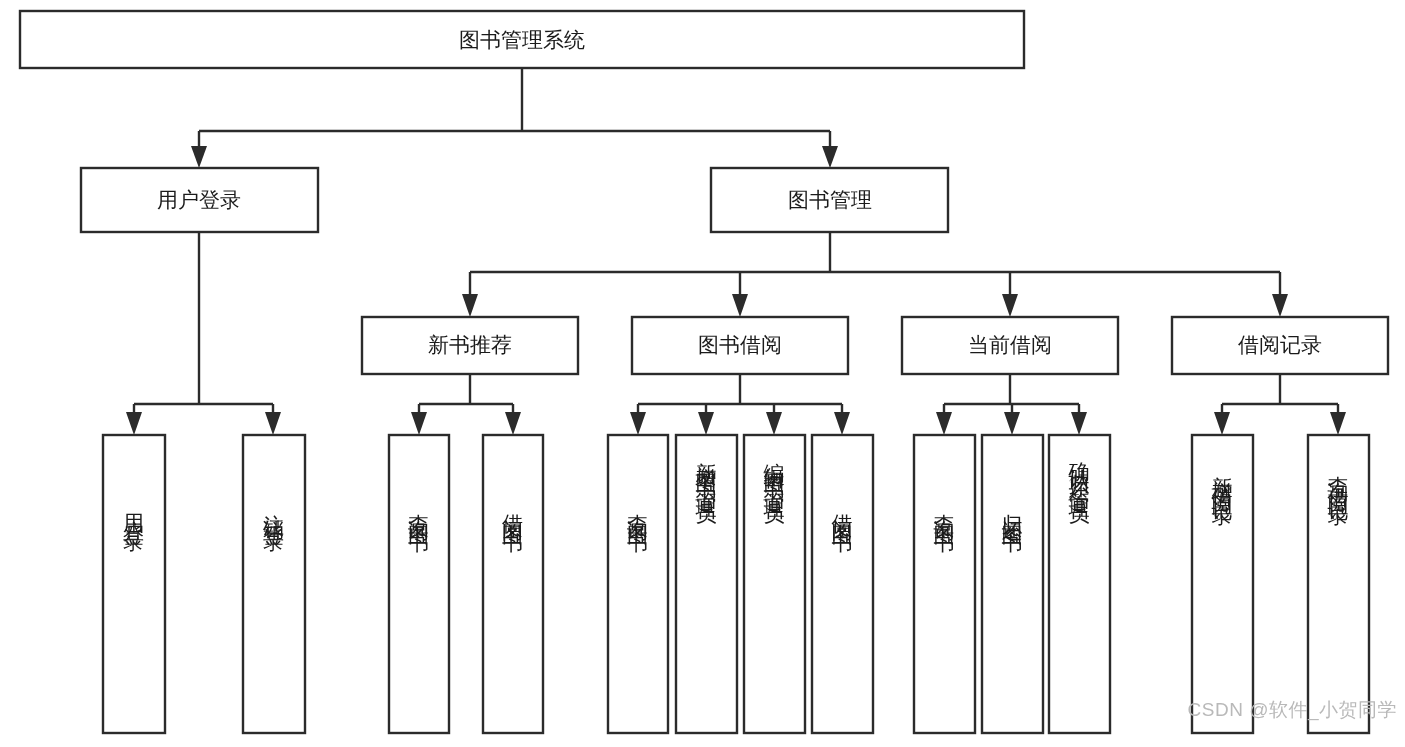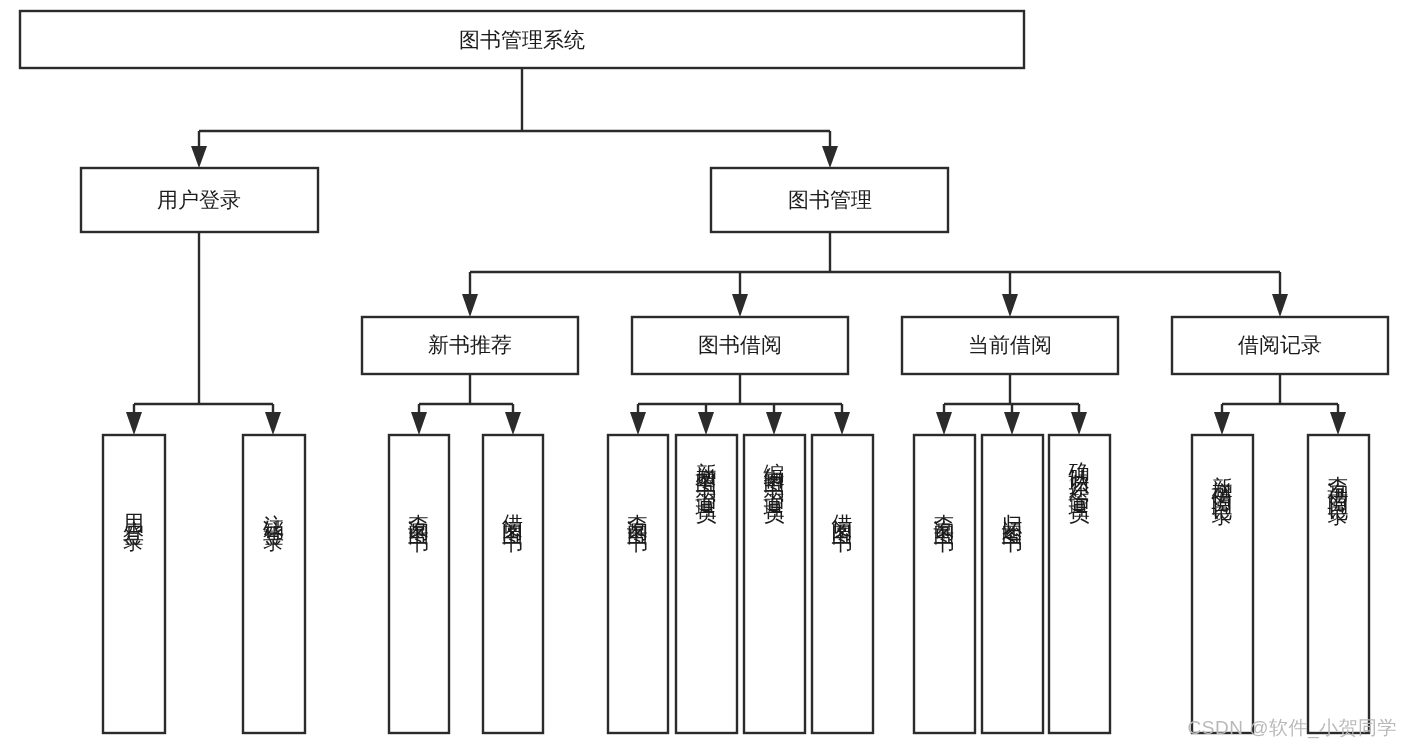--- a/index.html
+++ b/index.html
@@ -62,21 +62,21 @@
     font-family: "Liberation Sans", "DejaVu Sans", sans-serif;
     font-size: 21px;
     line-height: 1.0;
     letter-spacing: 6px;
     color: #1b1b1b;
     white-space: nowrap;
   }
   .watermark {
     position: absolute;
     right: 8px;
-    bottom: 6px;
+    bottom: 24px;
     font-family: "Liberation Sans", "DejaVu Sans", sans-serif;
     font-size: 19px;
     color: #b9b9b9;
     letter-spacing: 0.5px;
     white-space: nowrap;
   }
 </style>
 </head>
 <body>
 

